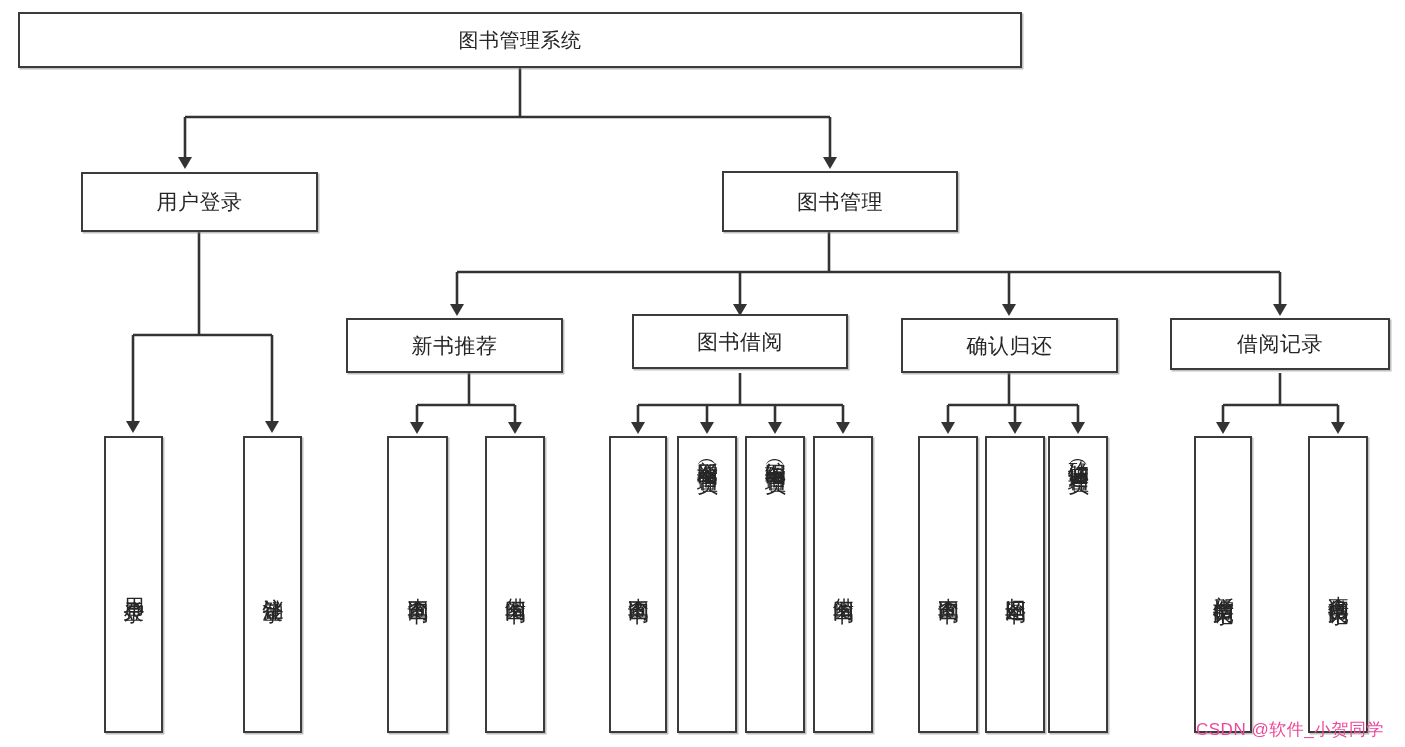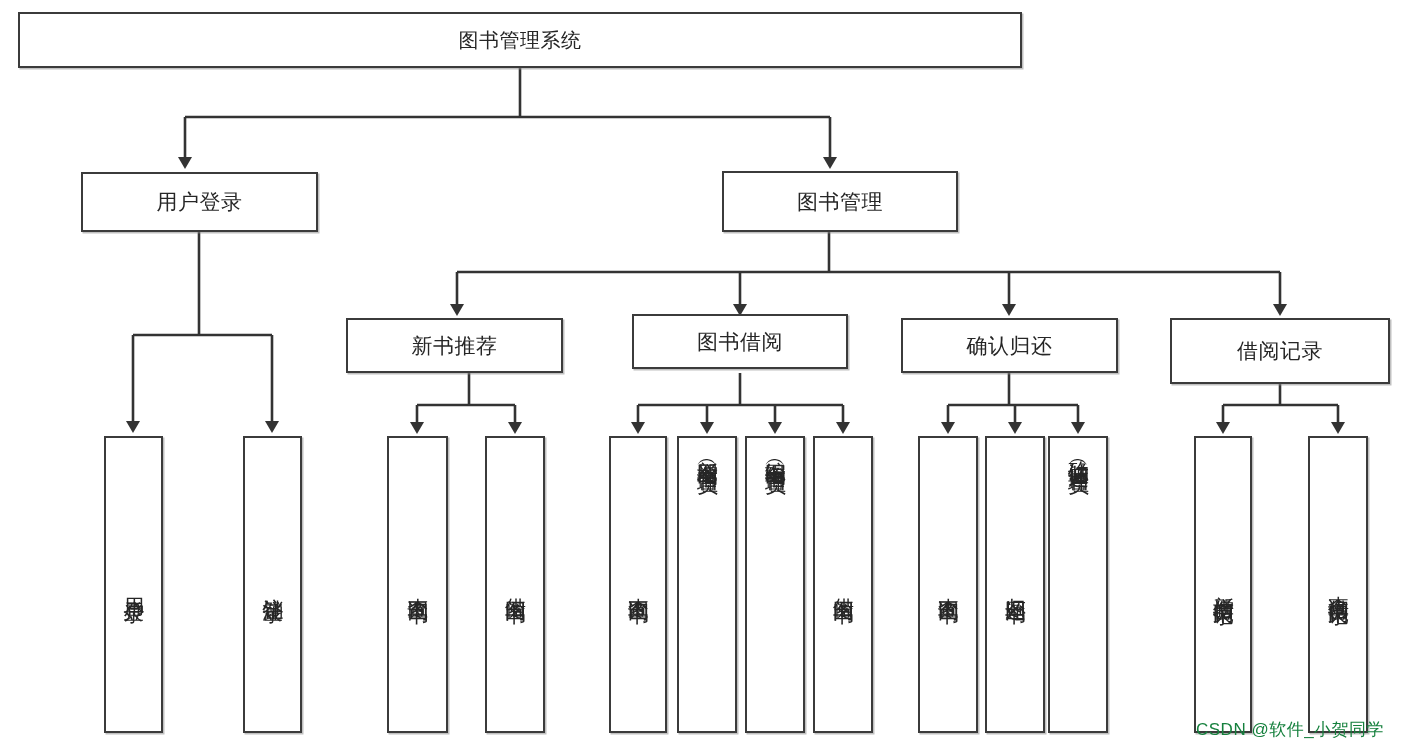--- a/index.html
+++ b/index.html
@@ -62,21 +62,21 @@
     white-space: nowrap;
     margin: 0 auto;
   }
   .node.vert.centered {
     align-items: center;
     padding-top: 0;
   }
   .watermark {
     position: absolute;
     font-size: 17px;
-    color: #15803d;
+    color: #ec4899;
     white-space: nowrap;
     letter-spacing: 0.5px;
   }
 </style>
 </head>
 <body>
 
 <div id="canvas">
 
   <svg class="wires" viewBox="0 0 1405 747" xmlns="http://www.w3.org/2000/svg">
@@ -142,21 +142,21 @@
 
   <div class="node horiz" style="left:346px; top:318px; width:217px; height:55px;">
     <span class="label">新书推荐</span>
   </div>
   <div class="node horiz" style="left:632px; top:314px; width:216px; height:55px;">
     <span class="label">图书借阅</span>
   </div>
   <div class="node horiz" style="left:901px; top:318px; width:217px; height:55px;">
     <span class="label">确认归还</span>
   </div>
-  <div class="node horiz" style="left:1170px; top:318px; width:220px; height:66px;">
+  <div class="node horiz" style="left:1170px; top:318px; width:220px; height:52px;">
     <span class="label">借阅记录</span>
   </div>
 
   <div class="node vert centered" style="left:104px; top:436px; width:59px; height:297px;">
     <span class="label">用户登录</span>
   </div>
   <div class="node vert centered" style="left:243px; top:436px; width:59px; height:297px;">
     <span class="label">注销登录</span>
   </div>
   <div class="node vert centered" style="left:387px; top:436px; width:61px; height:297px;">

